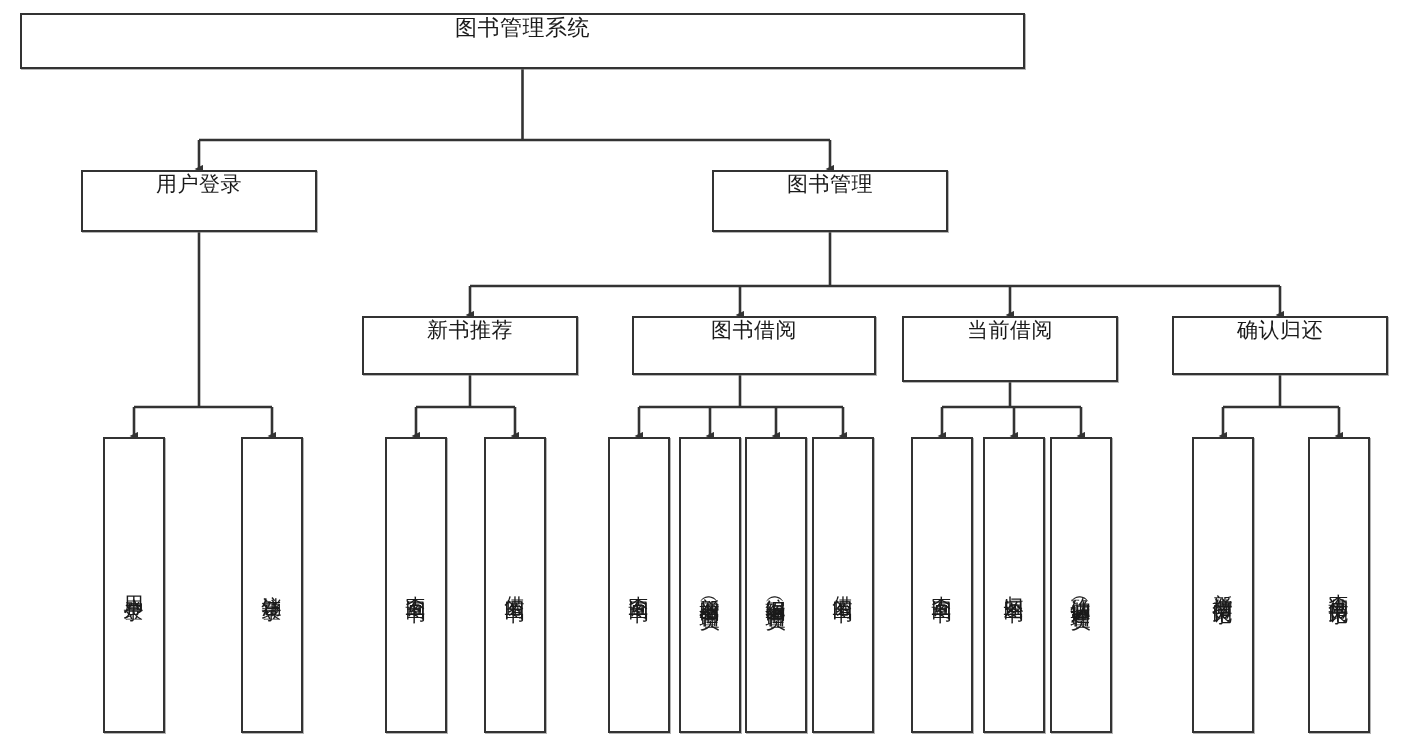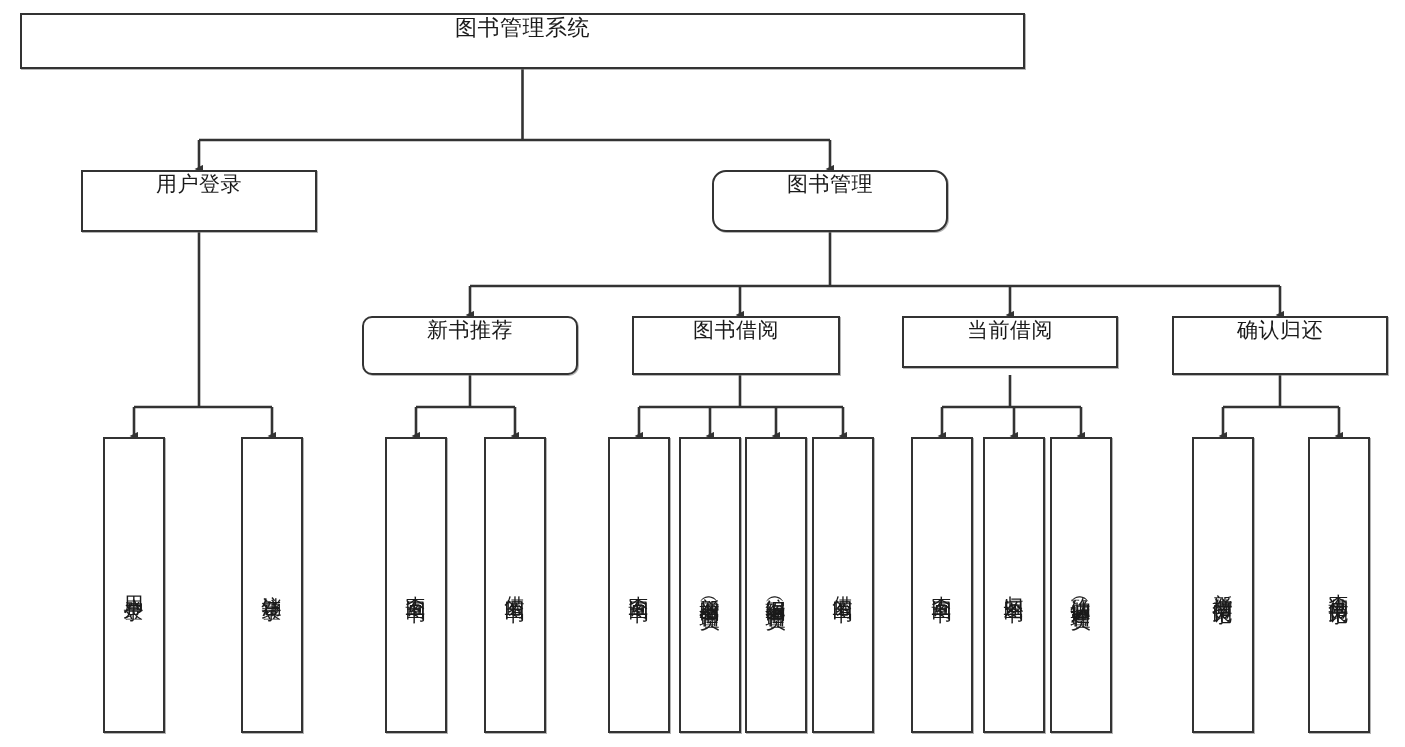--- a/index.html
+++ b/index.html
@@ -129,31 +129,31 @@
       </g>
   </svg>
 
   <div class="node root" style="left: 20px; top: 13px; width: 1005px; height: 56px;">
     <span class="node-label">图书管理系统</span>
   </div>
 
   <div class="node level2" style="left: 81px; top: 170px; width: 236px; height: 62px;">
     <span class="node-label">用户登录</span>
   </div>
-  <div class="node level2" style="left: 712px; top: 170px; width: 236px; height: 62px; border-radius: 14px;">
+  <div class="node level2" style="left: 712px; top: 170px; width: 236px; height: 62px;">
     <span class="node-label">图书管理</span>
   </div>
 
-  <div class="node level3" style="left: 362px; top: 316px; width: 216px; height: 59px; border-radius: 10px;">
+  <div class="node level3" style="left: 362px; top: 316px; width: 216px; height: 59px;">
     <span class="node-label">新书推荐</span>
   </div>
-  <div class="node level3" style="left: 632px; top: 316px; width: 208px; height: 59px;">
+  <div class="node level3" style="left: 632px; top: 316px; width: 244px; height: 59px;">
     <span class="node-label">图书借阅</span>
   </div>
-  <div class="node level3" style="left: 902px; top: 316px; width: 216px; height: 52px;">
+  <div class="node level3" style="left: 902px; top: 316px; width: 216px; height: 66px;">
     <span class="node-label">当前借阅</span>
   </div>
   <div class="node level3" style="left: 1172px; top: 316px; width: 216px; height: 59px;">
     <span class="node-label">确认归还</span>
   </div>
 
   <div class="node leaf" style="left: 103px; top: 437px; width: 62px; height: 296px;">
     <span class="node-label">用户登录</span>
   </div>
   <div class="node leaf" style="left: 241px; top: 437px; width: 62px; height: 296px;">

